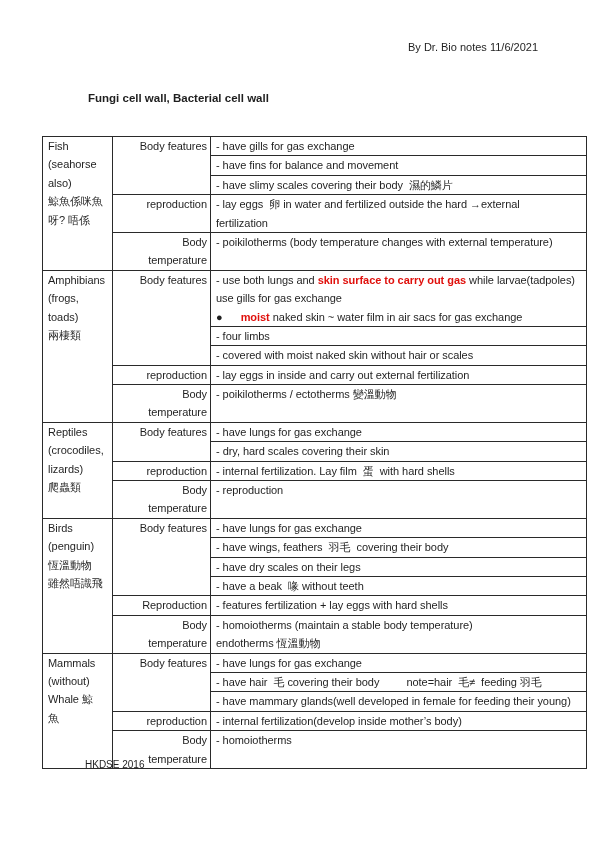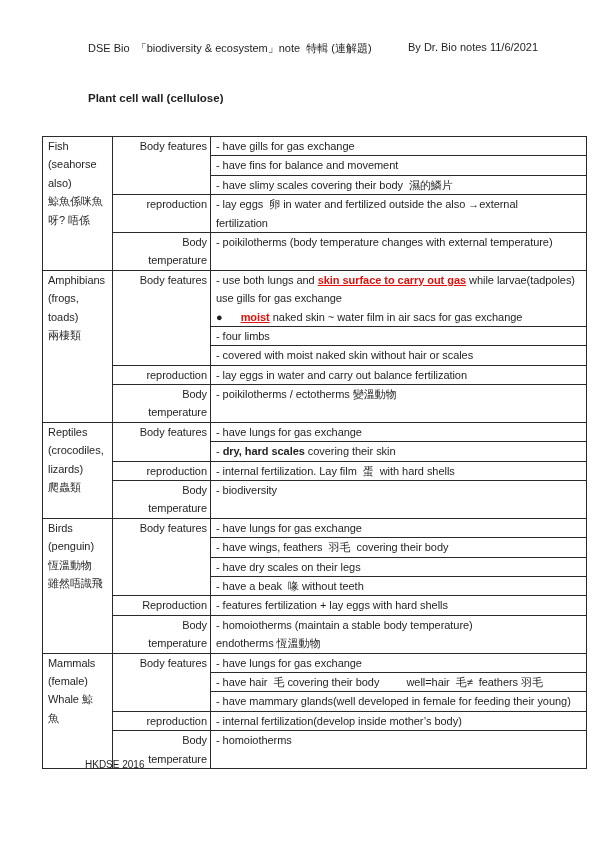--- a/index.html
+++ b/index.html
@@ -43,35 +43,34 @@
   table.animal-table td {
     border: 1px solid var(--border);
     vertical-align: top;
     padding: 0 3px 0 5px;
     overflow: hidden;
   }
   td.col-animal { width: 70px; }
   td.col-label  { width: 98px; text-align: right; }
   td.col-detail { width: 376px; }
   .line { height: 18.4px; line-height: 18.4px; white-space: pre; }
-  .seg-rb { color: var(--red); font-weight: bold; text-decoration: underline; }
-  .seg-b  { font-weight: bold; }
+  .seg-rb { color: var(--red); font-weight: bold; }
+  .seg-b  { font-weight: normal; }
   .footer {
     position: absolute; left: 85px; top: 759px;
     font-size: 10px; white-space: pre;
   }
 </style>
 </head>
 <body>
 
 <div class="page">
-  <div class="header-left">DSE Bio  「biodiversity &amp; ecosystem」note  特輯 (連解題)</div>
   <div class="header-right">By Dr. Bio notes 11/6/2021</div>
   <div class="heading">
-    <div>Plant cell wall (cellulose)</div>
+    <div>Fungi cell wall, Bacterial cell wall</div>
   </div>
   <table class="animal-table">
     <tbody>
         <tr>
           <td class="col-animal" rowspan="5">
             <div class="line"><span>Fish</span></div>
             <div class="line"><span>(seahorse</span></div>
             <div class="line"><span>also)</span></div>
             <div class="line"><span>鯨魚係咪魚</span></div>
             <div class="line"><span>呀? 唔係</span></div>
@@ -91,21 +90,21 @@
         <tr>
           <td class="col-detail">
             <div class="line"><span>- have slimy scales covering their body  濕的鱗片</span></div>
           </td>
         </tr>
         <tr>
           <td class="col-label" rowspan="1">
             <div class="line"><span>reproduction</span></div>
           </td>
           <td class="col-detail">
-            <div class="line"><span>- lay eggs  卵 in water and fertilized outside the also →external</span></div>
+            <div class="line"><span>- lay eggs  卵 in water and fertilized outside the hard →external</span></div>
             <div class="line"><span>fertilization</span></div>
           </td>
         </tr>
         <tr>
           <td class="col-label" rowspan="1">
             <div class="line"><span>Body</span></div>
             <div class="line"><span>temperature</span></div>
           </td>
           <td class="col-detail">
             <div class="line"><span>- poikilotherms (body temperature changes with external temperature)</span></div>
@@ -135,21 +134,21 @@
         <tr>
           <td class="col-detail">
             <div class="line"><span>- covered with moist naked skin without hair or scales</span></div>
           </td>
         </tr>
         <tr>
           <td class="col-label" rowspan="1">
             <div class="line"><span>reproduction</span></div>
           </td>
           <td class="col-detail">
-            <div class="line"><span>- lay eggs in water and carry out balance fertilization</span></div>
+            <div class="line"><span>- lay eggs in inside and carry out external fertilization</span></div>
           </td>
         </tr>
         <tr>
           <td class="col-label" rowspan="1">
             <div class="line"><span>Body</span></div>
             <div class="line"><span>temperature</span></div>
           </td>
           <td class="col-detail">
             <div class="line"><span>- poikilotherms / ectotherms 變溫動物</span></div>
           </td>
@@ -180,21 +179,21 @@
           <td class="col-detail">
             <div class="line"><span>- internal fertilization. Lay film  蛋  with hard shells</span></div>
           </td>
         </tr>
         <tr>
           <td class="col-label" rowspan="1">
             <div class="line"><span>Body</span></div>
             <div class="line"><span>temperature</span></div>
           </td>
           <td class="col-detail">
-            <div class="line"><span>- biodiversity</span></div>
+            <div class="line"><span>- reproduction</span></div>
           </td>
         </tr>
         <tr>
           <td class="col-animal" rowspan="6">
             <div class="line"><span>Birds</span></div>
             <div class="line"><span>(penguin)</span></div>
             <div class="line"><span>恆溫動物</span></div>
             <div class="line"><span>雖然唔識飛</span></div>
           </td>
           <td class="col-label" rowspan="4">
@@ -233,34 +232,34 @@
             <div class="line"><span>temperature</span></div>
           </td>
           <td class="col-detail">
             <div class="line"><span>- homoiotherms (maintain a stable body temperature)</span></div>
             <div class="line"><span>endotherms 恆溫動物</span></div>
           </td>
         </tr>
         <tr>
           <td class="col-animal" rowspan="5">
             <div class="line"><span>Mammals</span></div>
-            <div class="line"><span>(female)</span></div>
+            <div class="line"><span>(without)</span></div>
             <div class="line"><span>Whale 鯨</span></div>
             <div class="line"><span>魚</span></div>
           </td>
           <td class="col-label" rowspan="3">
             <div class="line"><span>Body features</span></div>
           </td>
           <td class="col-detail">
             <div class="line"><span>- have lungs for gas exchange</span></div>
           </td>
         </tr>
         <tr>
           <td class="col-detail">
-            <div class="line"><span>- have hair  毛 covering their body         well=hair  毛≠  feathers 羽毛</span></div>
+            <div class="line"><span>- have hair  毛 covering their body         note=hair  毛≠  feeding 羽毛</span></div>
           </td>
         </tr>
         <tr>
           <td class="col-detail">
             <div class="line"><span>- have mammary glands(well developed in female for feeding their young)</span></div>
           </td>
         </tr>
         <tr>
           <td class="col-label" rowspan="1">
             <div class="line"><span>reproduction</span></div>

